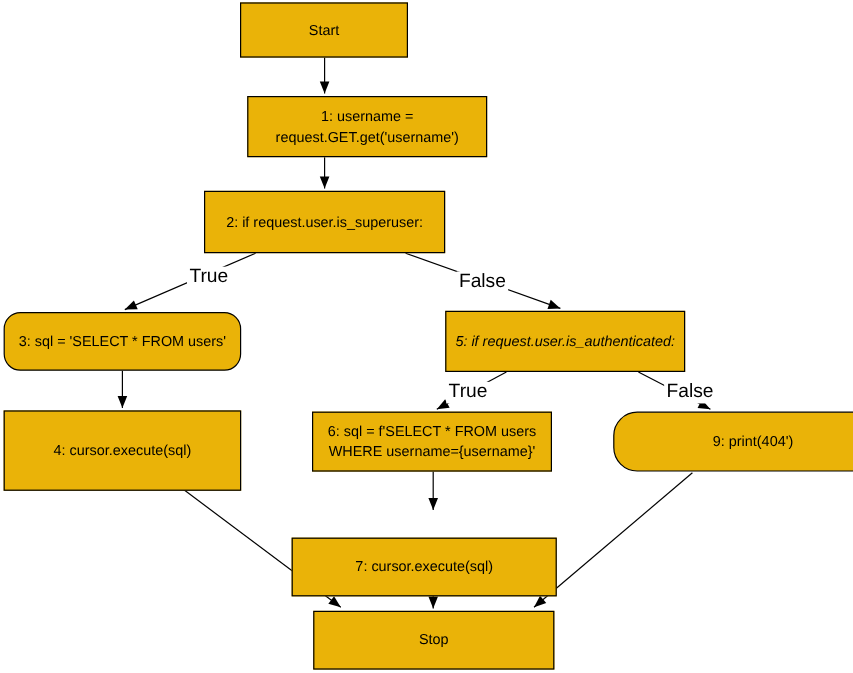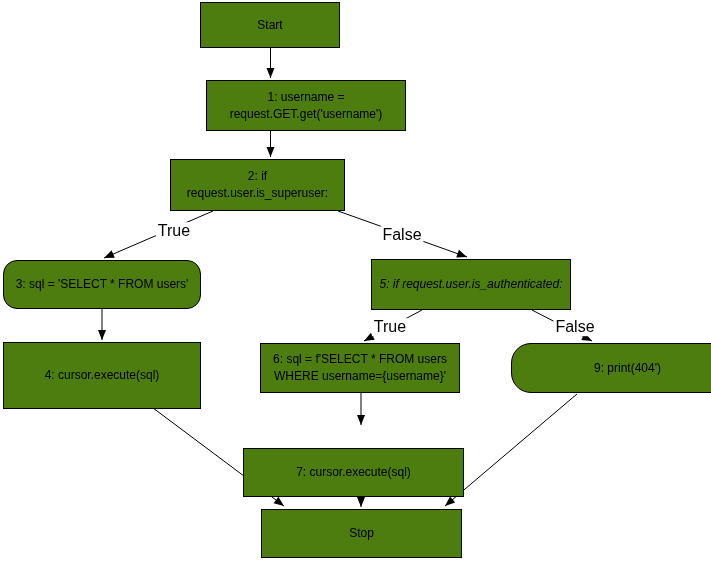--- a/index.html
+++ b/index.html
@@ -8,21 +8,21 @@
     width:711px; height:561px;
     background:#ffffff;
     font-family:"Liberation Sans", sans-serif;
     color:#000000;
     overflow:hidden;
   }
   .node {
     position:absolute;
     box-sizing:border-box;
     border:1px solid #000000;
-    background:#4d7c0f;
+    background:#eab308;
     display:flex;
     align-items:center;
     justify-content:center;
     text-align:center;
     font-size:12px;
     line-height:1.4;
     white-space:pre-line;
     padding:2px 6px;
   }
   .edges {
@@ -64,21 +64,21 @@
     <line x1="532" y1="310" x2="592" y2="341" marker-end="url(#arrow)"></line>
     <line x1="361" y1="393" x2="361" y2="425" marker-end="url(#arrow)"></line>
     <line x1="361" y1="477" x2="361" y2="507" marker-end="url(#arrow)"></line>
     <line x1="133" y1="393" x2="284" y2="506" marker-end="url(#arrow)"></line>
     <line x1="577" y1="394" x2="445" y2="506" marker-end="url(#arrow)"></line>
   </svg>
 
   <div class="node" style="left:200px; top:2px;   width:140px; height:46px;">Start</div>
   <div class="node" style="left:170px; top:80px;  width:200px; height:51px;margin-left:36px;">1: username =
 request.GET.get('username')</div>
-  <div class="node" style="left:170px; top:159px; width:175px; height:52px;text-align:center;">2: if request.user.is_superuser:</div>
+  <div class="node" style="left:170px; top:159px; width:201px; height:52px;text-align:center;">2: if request.user.is_superuser:</div>
   <div class="node" style="left:3px;   top:260px; width:198px; height:49px;border-radius:14px;">3: sql = 'SELECT * FROM users'</div>
   <div class="node" style="left:371px; top:259px; width:200px; height:51px;font-style:italic;">5: if request.user.is_authenticated:</div>
   <div class="node" style="left:3px;   top:342px; width:198px; height:67px;">4: cursor.execute(sql)</div>
   <div class="node" style="left:260px; top:343px; width:200px; height:50px;">6: sql = f'SELECT * FROM users
 WHERE username={username}'</div>
   <div class="node" style="left:511px; top:343px; width:233px; height:50px;border-radius:20px;">9: print(404')</div>
   <div class="node" style="left:243px; top:427px; width:221px; height:49px;margin-top:21px;">7: cursor.execute(sql)</div>
   <div class="node" style="left:261px; top:509px; width:201px; height:49px;">Stop</div>
 
   <span class="edge-label" style="left:174px; top:231px;">True</span>

